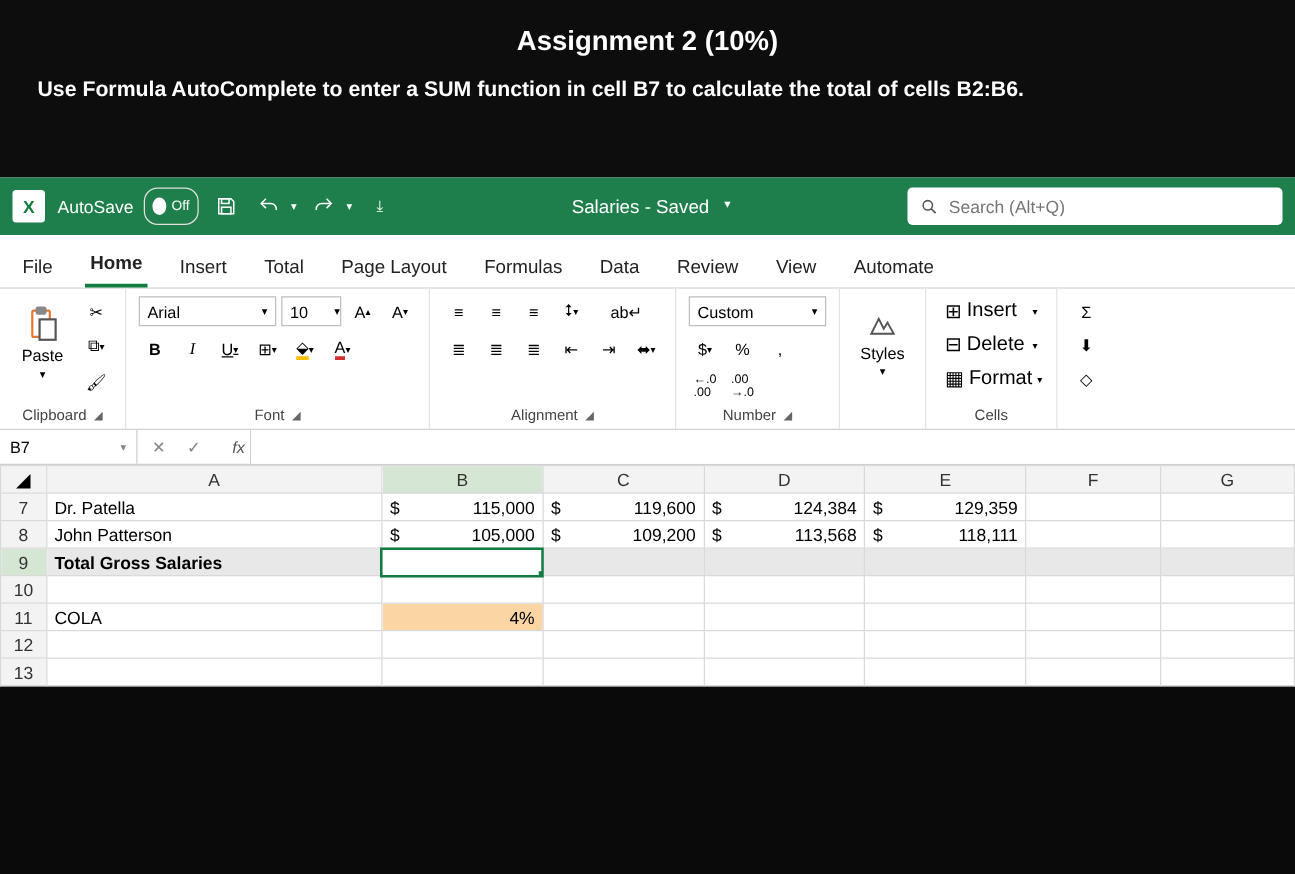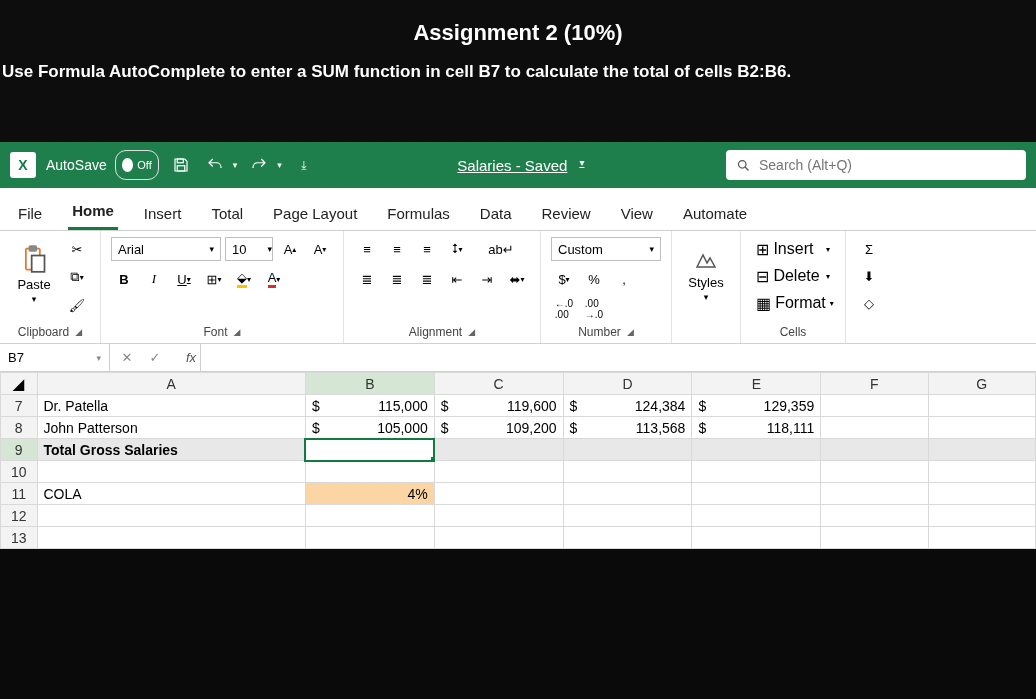--- a/index.html
+++ b/index.html
@@ -1,31 +1,31 @@
 <!DOCTYPE html>
 <html><head>
   <meta charset="utf-8">
   <style>
     * { margin:0; padding:0; box-sizing:border-box; font-family:"Segoe UI",Arial,sans-serif; }
     body { background:#0a0a0a; width:1036px; height:699px; overflow:hidden; }
-    .banner { background:#0d0d0d; color:#fff; padding:20px 2px 60px; }
+    .banner { background:#0d0d0d; color:#fff; padding:20px 30px 60px; }
     .banner h1 { text-align:center; font-weight:700; font-size:22px; margin-bottom:16px; }
     .banner p { font-size:17px; font-weight:600; }
     .banner p b { font-weight:800; }
 
     .excel { background:#fff; }
     .titlebar { background:#1f7f4c; color:#fff; display:flex; align-items:center; height:46px; padding:0 10px; gap:10px; }
     .xl-logo { width:26px; height:26px; background:#fff; border-radius:3px; display:flex; align-items:center; justify-content:center; color:#107c41; font-weight:800; font-size:14px; }
     .autosave { display:flex; align-items:center; gap:8px; font-size:14px; }
     .toggle { width:44px; height:30px; border:1px solid #e0e0e0; border-radius:11px; display:flex; align-items:center; padding:0 6px; gap:4px; font-size:11px; }
     .knob { width:14px; height:14px; background:#fff; border-radius:50%; }
     .tb-ico { width:24px; height:24px; display:flex; align-items:center; justify-content:center; }
     .tb-ico svg { stroke:#fff; fill:none; stroke-width:1.6; }
     .caret { font-size:9px; margin-left:-4px; }
-    .doc-title { flex:0 1 auto; margin-left:auto; font-size:15px; display:flex; align-items:flex-start; gap:12px;text-decoration:underline; }
+    .doc-title { flex:0 1 auto; margin-left:auto; font-size:15px; display:flex; align-items:flex-start; gap:12px; }
     .searchbox { margin-left:auto; background:#fff; color:#555; height:30px; width:300px; border-radius:4px; display:flex; align-items:center; padding:0 10px; gap:8px; font-size:14px; }
     .searchbox svg { stroke:#555; }
 
     .tabs { background:#fff; display:flex; align-items:flex-end; gap:22px; padding:6px 14px 0; border-bottom:1px solid #d0d0d0; font-size:15px; }
     .tab { padding:8px 4px; cursor:pointer; color:#222; }
     .tab.file { font-weight:400; }
     .tab.active { font-weight:600; border-bottom:3px solid #107c41; }
 
     .ribbon { background:#fff; display:flex; border-bottom:1px solid #d0d0d0; }
     .group { border-right:1px solid #e3e3e3; padding:6px 10px 2px; display:flex; flex-direction:column; }

